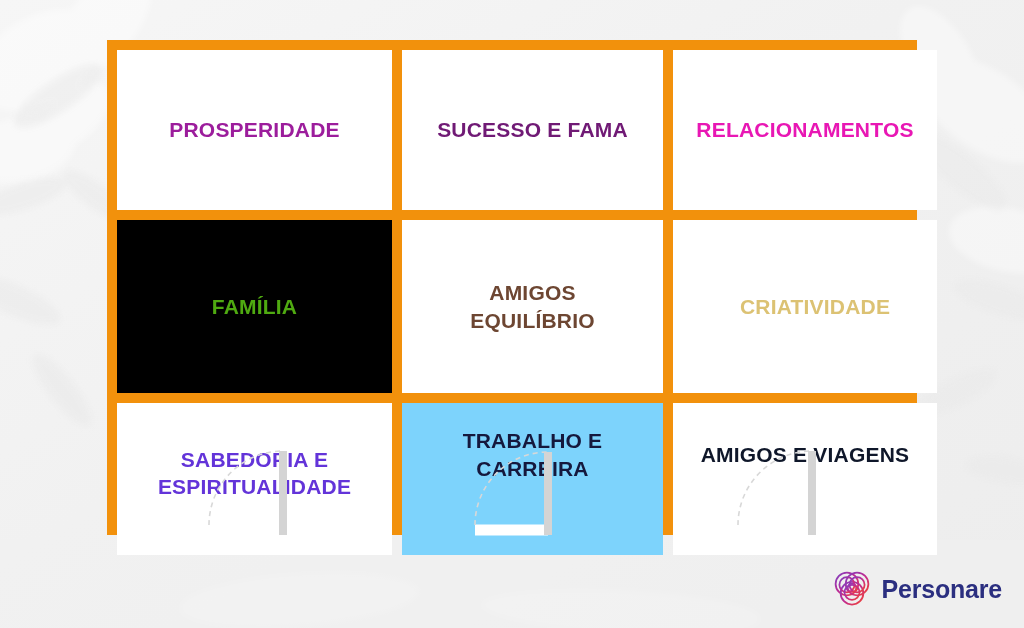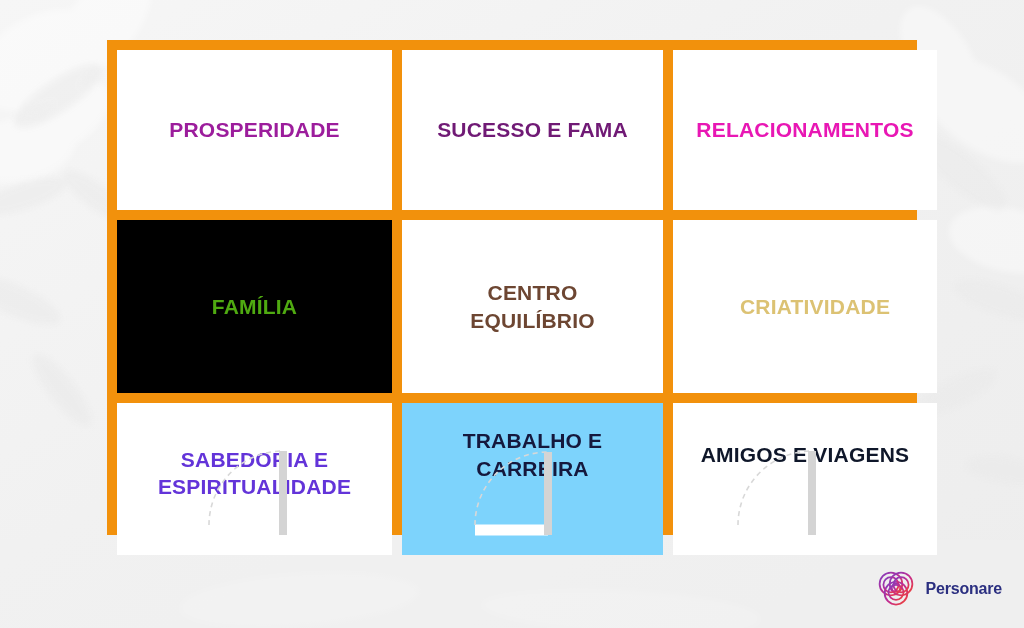--- a/index.html
+++ b/index.html
@@ -76,21 +76,21 @@
     position: absolute;
     right: 22px;
     bottom: 18px;
     z-index: 4;
     display: flex;
     align-items: center;
     gap: 9px;
   }
 
   #brand-wordmark {
-    font-size: 16px;
+    font-size: 25px;
     font-weight: bold;
     letter-spacing: -0.2px;
     color: var(--brand-word);
   }
 </style>
 </head>
 <body style="background: rgb(242, 242, 242);">
 
 <svg id="bg-canvas" viewBox="0 0 1024 628" preserveAspectRatio="none" aria-hidden="true">
   <defs>
@@ -153,21 +153,21 @@
 
   <div class="bagua-cell" style="background: rgb(255, 255, 255);">
     <span class="bagua-label" style="color: rgb(232, 23, 180);">RELACIONAMENTOS</span>
   </div>
 
   <div class="bagua-cell" style="background: #000000;">
     <span class="bagua-label" style="color: rgb(79, 170, 17);">FAMÍLIA</span>
   </div>
 
   <div class="bagua-cell" style="background: rgb(255, 255, 255);">
-    <span class="bagua-label" style="color: rgb(109, 70, 50);">CENTRO
+    <span class="bagua-label" style="color: rgb(109, 70, 50);">AMIGOS
 EQUILÍBRIO</span>
   </div>
 
   <div class="bagua-cell" style="background: rgb(255, 255, 255); padding-left: 28px;">
     <span class="bagua-label" style="color: rgb(220, 194, 115);">CRIATIVIDADE</span>
   </div>
 
   <div class="bagua-cell row3" style="background: rgb(255, 255, 255); align-items: flex-end;">
     <span class="bagua-label" style="color: rgb(99, 52, 217);">SABEDORIA E
 ESPIRITUALIDADE</span>

